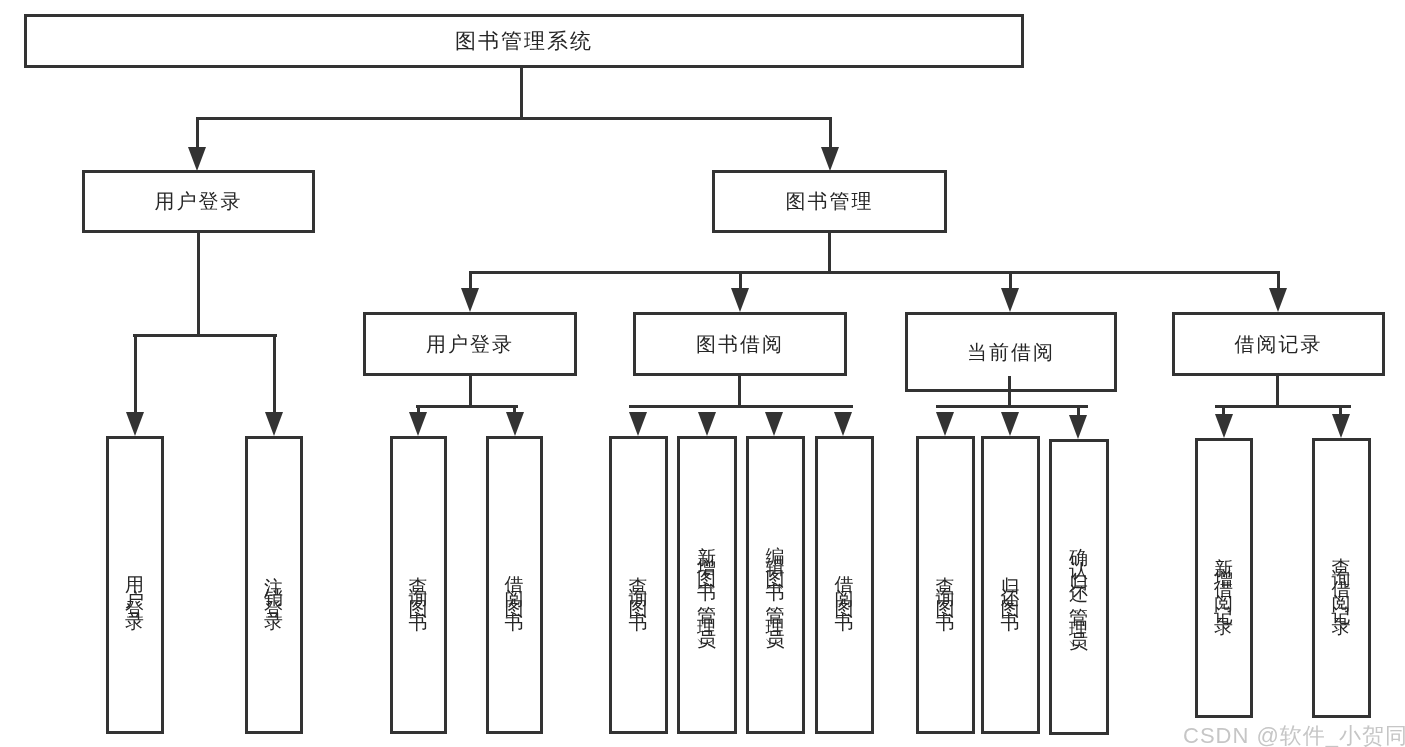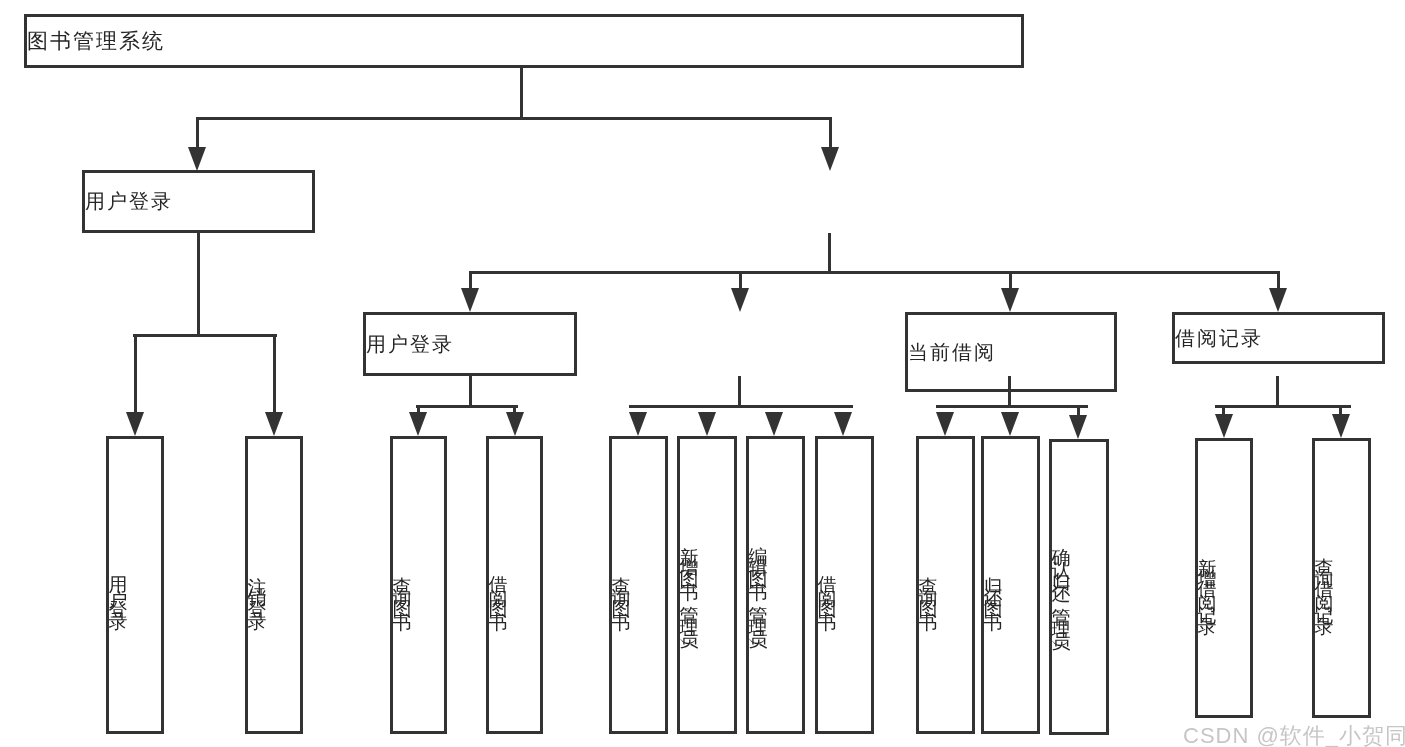--- a/index.html
+++ b/index.html
@@ -2,21 +2,21 @@
 <html><head>
 <meta charset="utf-8">
 <style>
   html,body{margin:0;padding:0;background:#ffffff;}
   .canvas{
     position:relative;width:1405px;height:747px;background:#ffffff;overflow:hidden;
     font-family:"Liberation Sans",sans-serif;color:#262626;
   }
   .box{
     position:absolute;border:3px solid #333333;background:#ffffff;box-sizing:border-box;
-    display:flex;align-items:center;
+    display:flex;align-items:center;justify-content:center;
     font-size:20px;letter-spacing:2px;white-space:nowrap;
   }
   .box.root{font-size:21px;}
   .vtext{
     writing-mode:vertical-rl;text-orientation:mixed;
     font-size:19px;line-height:1;letter-spacing:12px;white-space:nowrap;
   }
   .hline,.vline{position:absolute;background:#333333;}
   .hline{height:3px;}
   .vline{width:3px;}
@@ -35,28 +35,34 @@
 
 <div class="canvas">
 
   <div class="box root" style="left:24px;top:14px;width:1000px;height:54px">
     <span>图书管理系统</span>
   </div>
 
   <div class="box" style="left:82px;top:170px;width:233px;height:63px">
     <span>用户登录</span>
   </div>
+  <div class="box" style="left:712px;top:170px;width:235px;height:63px">
+    <span>图书管理</span>
+  </div>
 
   <div class="box" style="left:363px;top:312px;width:214px;height:64px">
     <span>用户登录</span>
   </div>
+  <div class="box" style="left:633px;top:312px;width:214px;height:64px">
+    <span>图书借阅</span>
+  </div>
   <div class="box" style="left:905px;top:312px;width:212px;height:80px">
     <span>当前借阅</span>
   </div>
-  <div class="box" style="left:1172px;top:312px;width:213px;height:52px">
+  <div class="box" style="left:1172px;top:312px;width:213px;height:64px">
     <span>借阅记录</span>
   </div>
 
   <div class="box" style="left:106px;top:436px;width:58px;height:298px">
     <span class="vtext">用户登录</span>
   </div>
   <div class="box" style="left:245px;top:436px;width:58px;height:298px">
     <span class="vtext">注销登录</span>
   </div>
 

